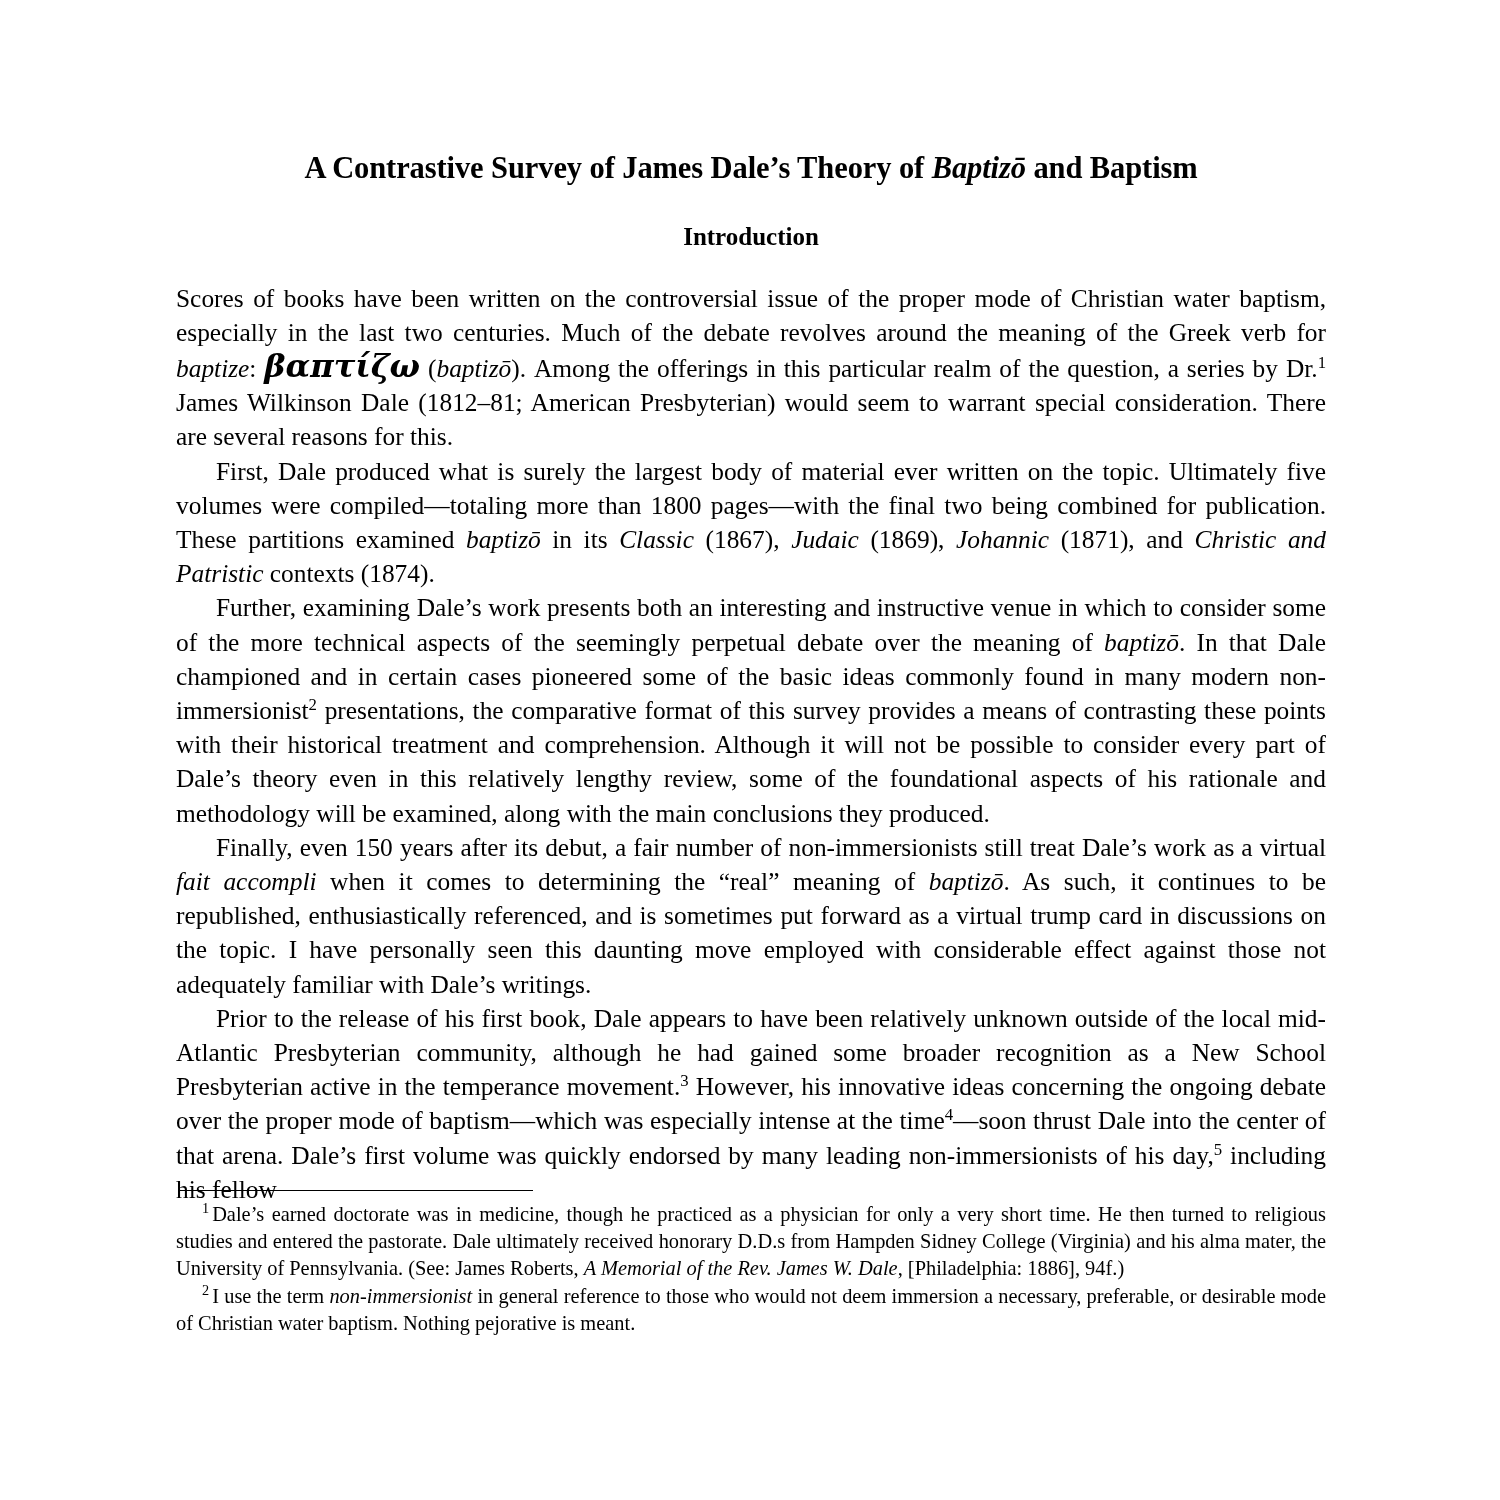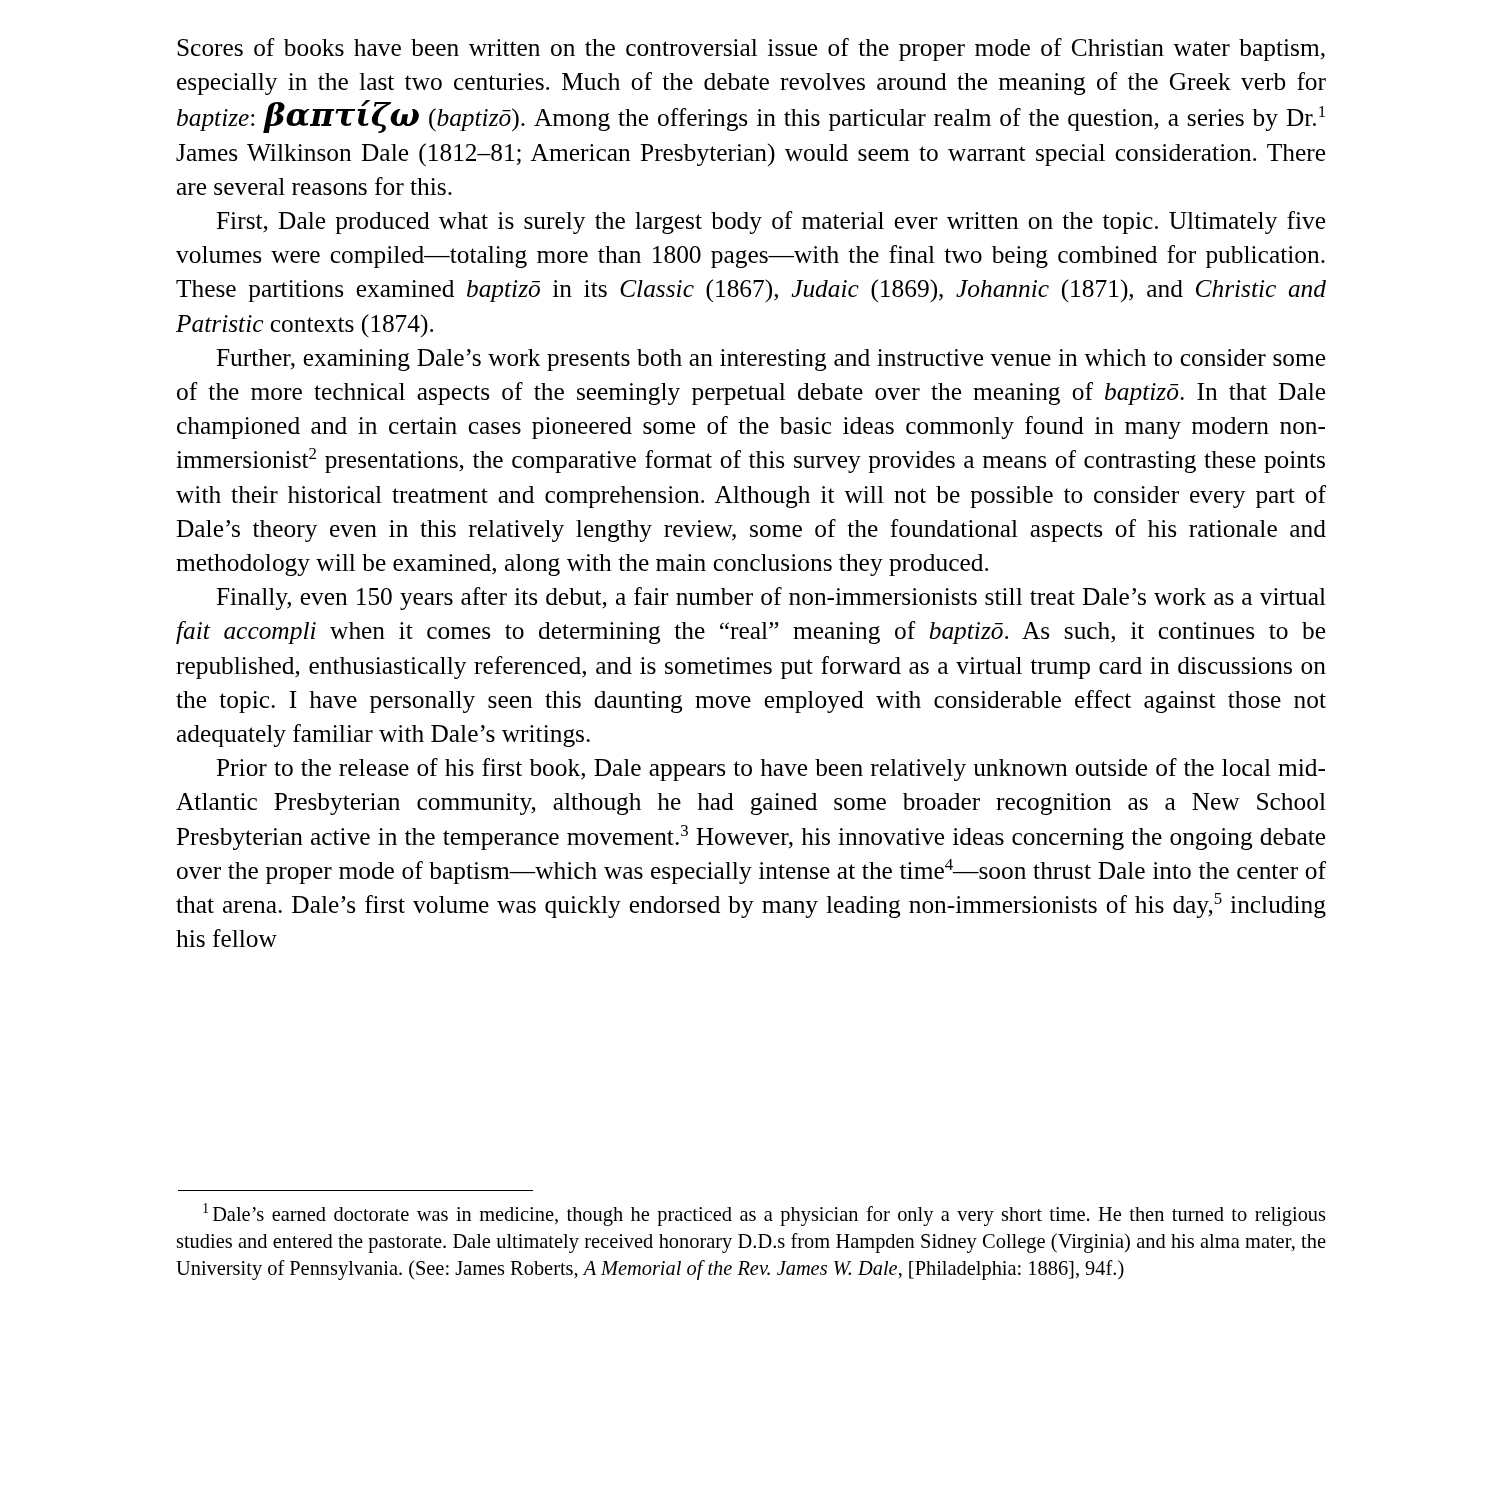--- a/index.html
+++ b/index.html
@@ -117,21 +117,23 @@
     margin-right: 3px;
   }
 </style>
 </head>
 <body>
 
 <div class="page">
 
   <div class="content">
 
+    <h1 class="doc-title"><span>A Contrastive Survey of James Dale’s Theory of </span><span class="it">Baptizō</span><span> and Baptism</span></h1>
 
+    <h2 class="section-heading">Introduction</h2>
 
     <div class="body-block">
 
       <p class="para">Scores of books have been written on the controversial issue of the proper mode of Christian water baptism, especially in the last two centuries. Much of the debate revolves around the meaning of the Greek verb for <span class="it">baptize</span>: <span class="gk">βαπτίζω</span> (<span class="it">baptizō</span>). Among the offerings in this particular realm of the question, a series by Dr.<sup class="fnref">1</sup> James Wilkinson Dale (1812–81; American Presbyterian) would seem to warrant special consideration. There are several reasons for this.</p>
 
       <p class="para indent">First, Dale produced what is surely the largest body of material ever written on the topic. Ultimately five volumes were compiled—totaling more than 1800 pages—with the final two being combined for publication. These partitions examined <span class="it">baptizō</span> in its <span class="it">Classic</span> (1867), <span class="it">Judaic</span> (1869), <span class="it">Johannic</span> (1871), and <span class="it">Christic and Patristic</span> contexts (1874).</p>
 
       <p class="para indent">Further, examining Dale’s work presents both an interesting and instructive venue in which to consider some of the more technical aspects of the seemingly perpetual debate over the meaning of <span class="it">baptizō</span>. In that Dale championed and in certain cases pioneered some of the basic ideas commonly found in many modern non-immersionist<sup class="fnref">2</sup> presentations, the comparative format of this survey provides a means of contrasting these points with their historical treatment and comprehension. Although it will not be possible to consider every part of Dale’s theory even in this relatively lengthy review, some of the foundational aspects of his rationale and methodology will be examined, along with the main conclusions they produced.</p>
 
       <p class="para indent">Finally, even 150 years after its debut, a fair number of non-immersionists still treat Dale’s work as a virtual <span class="it">fait accompli</span> when it comes to determining the “real” meaning of <span class="it">baptizō</span>. As such, it continues to be republished, enthusiastically referenced, and is sometimes put forward as a virtual trump card in discussions on the topic. I have personally seen this daunting move employed with considerable effect against those not adequately familiar with Dale’s writings.</p>
@@ -140,18 +142,19 @@
 
     </div>
   </div>
 
   <div class="footnotes">
 
     <hr class="fn-rule">
 
     <p class="fn"><sup class="fnnum">1</sup>Dale’s earned doctorate was in medicine, though he practiced as a physician for only a very short time. He then turned to religious studies and entered the pastorate. Dale ultimately received honorary D.D.s from Hampden Sidney College (Virginia) and his alma mater, the University of Pennsylvania. (See: James Roberts, <span class="it">A Memorial of the Rev. James W. Dale</span>, [Philadelphia: 1886], 94f.)</p>
 
+    <p class="fn"><sup class="fnnum">2</sup>I use the term <span class="it">non-immersionist</span> in general reference to those who would not deem immersion a necessary, preferable, or desirable mode of Christian water baptism. Nothing pejorative is meant.</p>
 
 
 
   </div>
 
 </div>
 
 </body></html>

